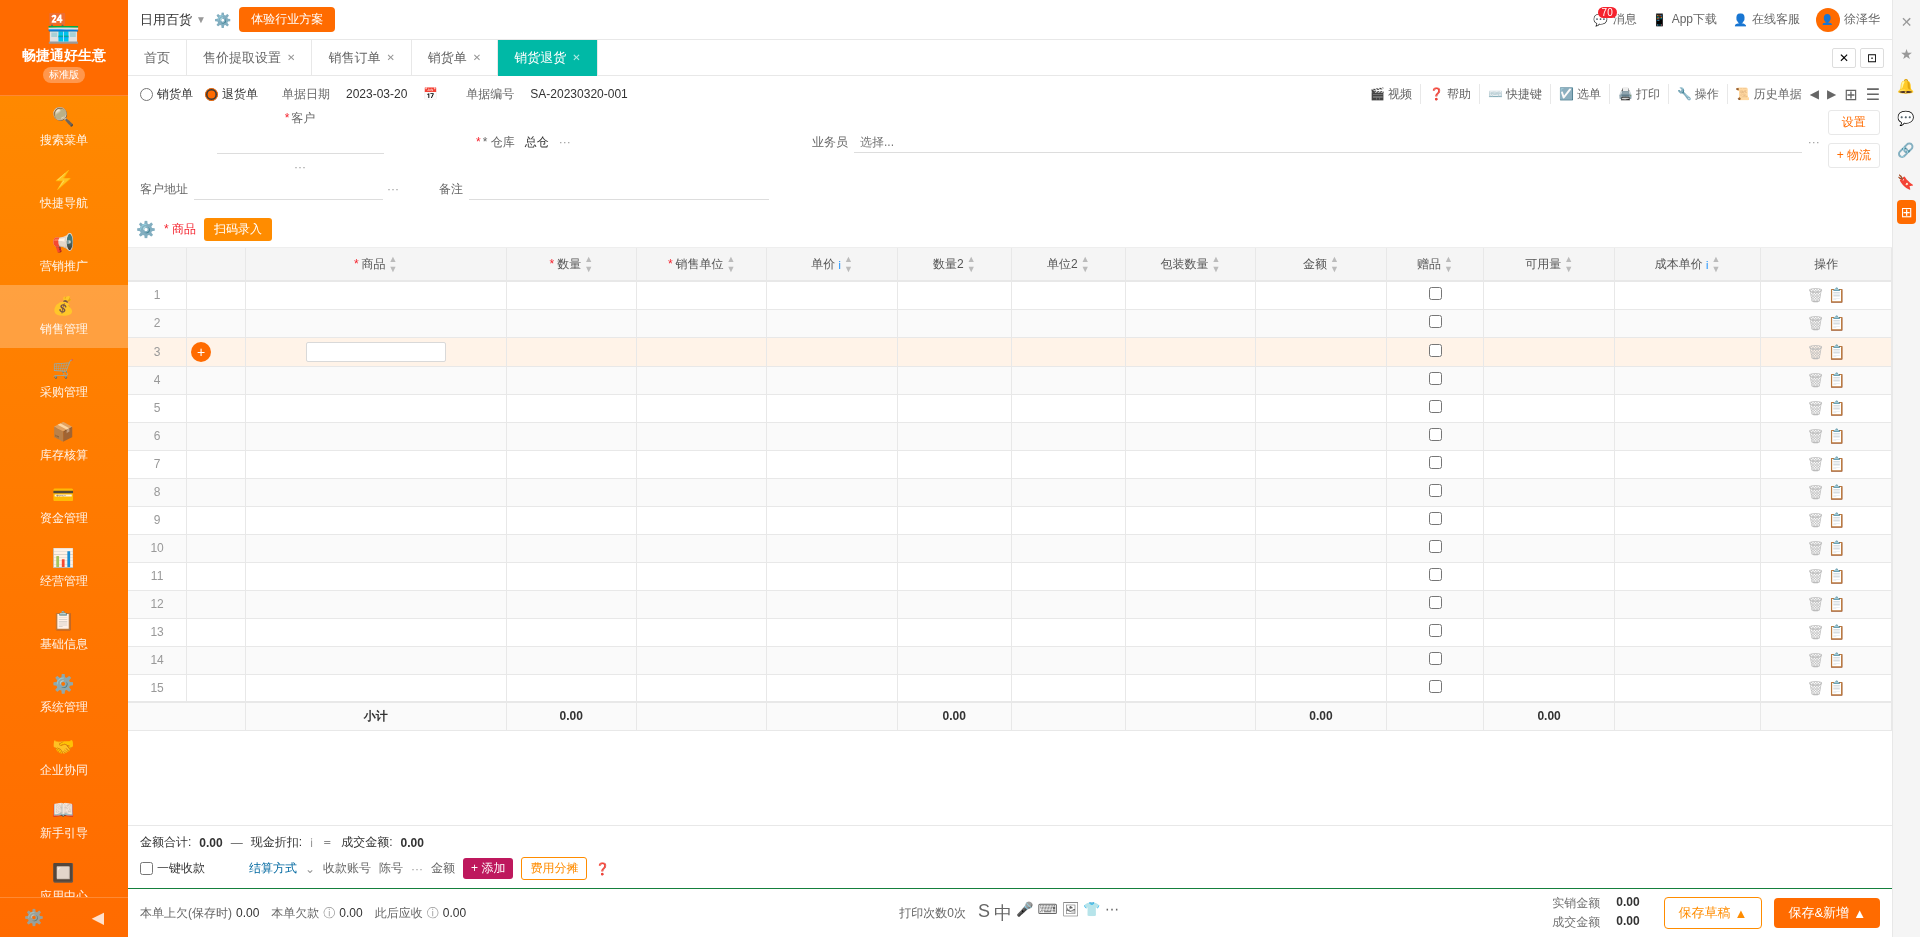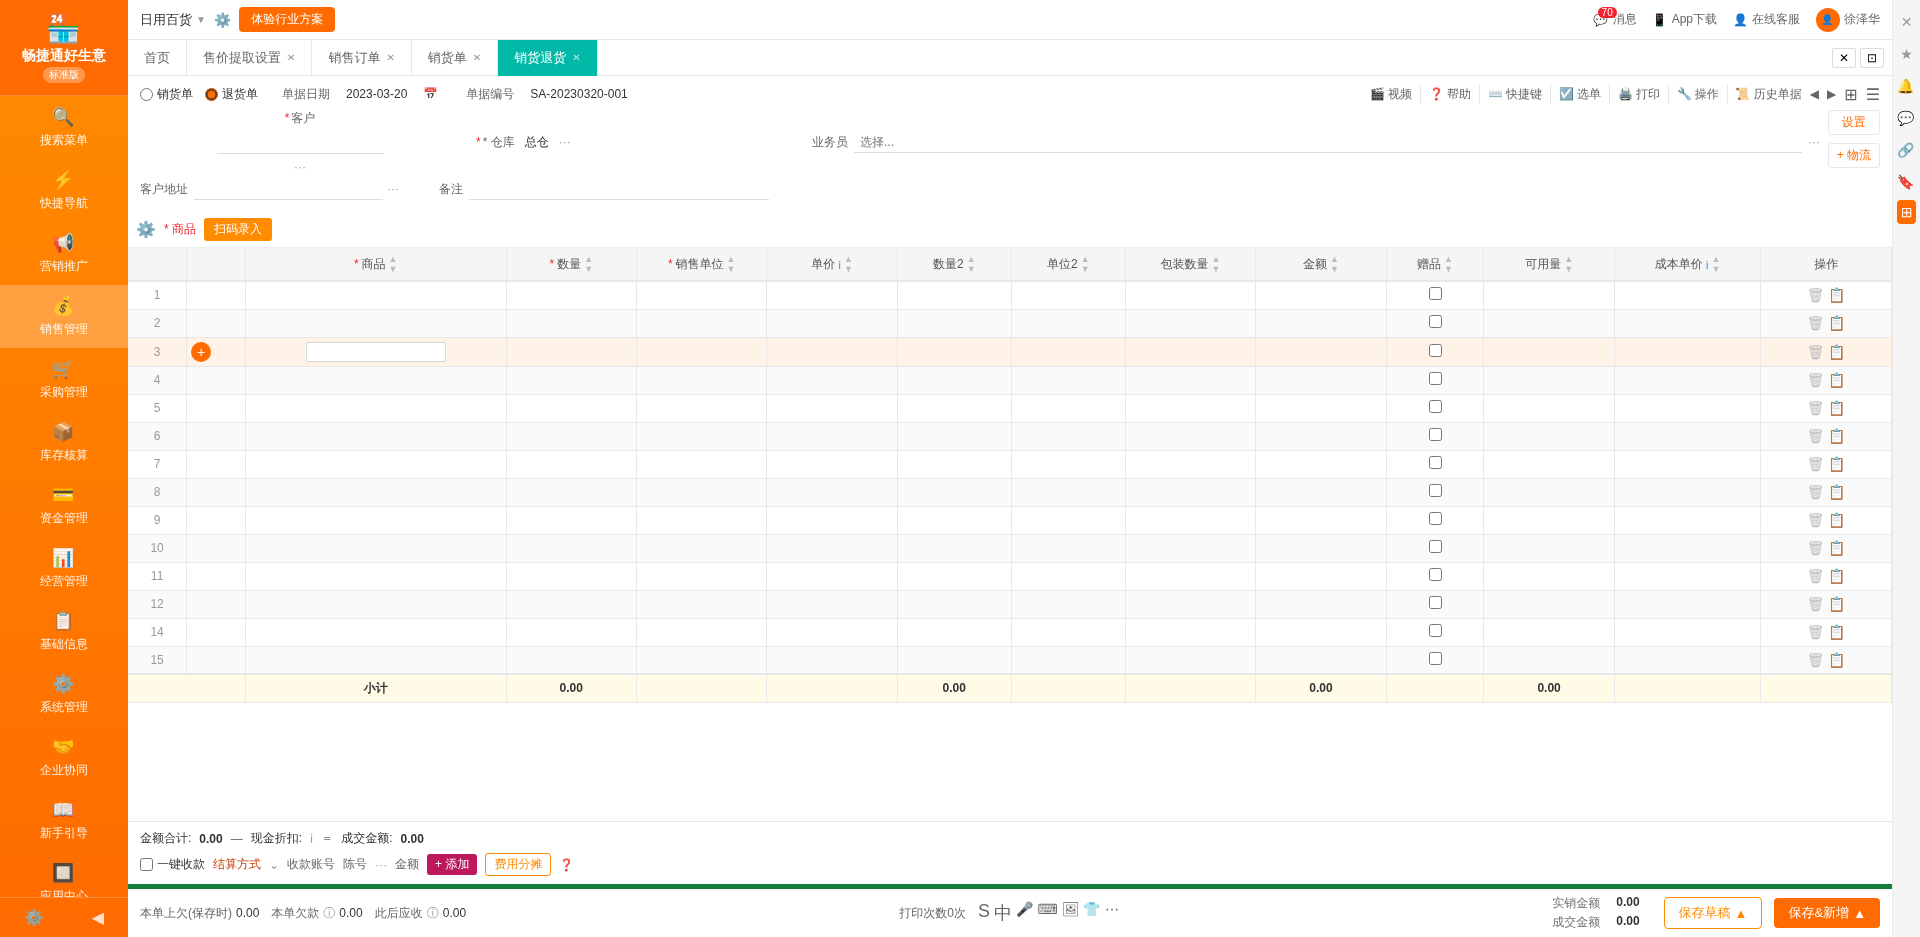--- a/index.html
+++ b/index.html
@@ -103,21 +103,21 @@
     
     .footer-calc { background: #fff; padding: 8px 12px; border-top: 1px solid #e8e8e8; flex-shrink: 0; }
     .footer-row1 { display: flex; align-items: center; gap: 8px; font-size: 12px; margin-bottom: 6px; }
     .footer-row2 { display: flex; align-items: center; gap: 8px; font-size: 12px; }
     .footer-row2 .f2-item { display: flex; align-items: center; gap: 4px; }
     .footer-row2 input[type="checkbox"] { accent-color: #ff6b00; }
     .add-btn { background: #be185d; color: white; border: none; border-radius: 3px; padding: 2px 8px; font-size: 12px; cursor: pointer; }
     .fenpei-btn { background: #fff; border: 1px solid #ff8c00; color: #ff8c00; border-radius: 3px; padding: 2px 8px; font-size: 12px; cursor: pointer; }
 
     
-    .bottom-bar { background: #fff; border-top: 5px solid #15803d; padding: 6px 12px; display: flex; align-items: center; justify-content: space-between; flex-shrink: 0; }
+    .bottom-bar { background: #fff; border-top: 1px solid #15803d; padding: 6px 12px; display: flex; align-items: center; justify-content: space-between; flex-shrink: 0; }
     .bottom-left { display: flex; align-items: center; gap: 12px; font-size: 12px; color: #666; }
     .bottom-left .bl-item { display: flex; align-items: center; gap: 4px; }
     .bottom-left .bl-value { color: #333; }
     .bottom-center { display: flex; align-items: center; gap: 4px; font-size: 12px; color: #666; }
     .bottom-right { display: flex; align-items: center; gap: 12px; }
     .summary-panel { display: flex; flex-direction: column; gap: 2px; font-size: 12px; margin-right: 12px; }
     .summary-row { display: flex; justify-content: space-between; gap: 16px; }
     .summary-label { color: #737373; text-align: right; }
     .summary-value { color: #333; font-weight: bold; }
     .save-draft-btn { background: #fff; border: 1px solid #ff8c00; color: #ff8c00; border-radius: 4px; padding: 6px 14px; font-size: 13px; cursor: pointer; display: flex; align-items: center; gap: 4px; }
@@ -765,20 +765,41 @@
       <td></td>
       <td></td>
       <td>
         <div class="action-cell">
           <span class="action-icon">🗑</span>
           <span class="action-icon">📋</span>
         </div>
       </td>
     </tr>
               <tr>
+      <td class="row-num">13</td>
+      <td></td>
+      <td></td>
+      <td></td>
+      <td></td>
+      <td></td>
+      <td></td>
+      <td></td>
+      <td></td>
+      <td></td>
+      <td class="checkbox-cell"><input type="checkbox" style=""></td>
+      <td></td>
+      <td></td>
+      <td>
+        <div class="action-cell">
+          <span class="action-icon">🗑</span>
+          <span class="action-icon">📋</span>
+        </div>
+      </td>
+    </tr>
+              <tr>
       <td class="row-num">14</td>
       <td></td>
       <td></td>
       <td></td>
       <td></td>
       <td></td>
       <td></td>
       <td></td>
       <td></td>
       <td></td>
@@ -841,21 +862,21 @@
           <span style="color:#999; cursor:pointer;">ℹ</span>
           <span style="color:#666;">＝</span>
           <span>成交金额:</span>
           <span style="font-weight:bold;">0.00</span>
         </div>
         <div class="footer-row2">
           <div class="f2-item">
             <input type="checkbox" style="">
             <span>一键收款</span>
           </div>
-          <span style="color:#c2410c;">结算方式</span>
+          <span style="color:#0369a1;margin-left:36px;">结算方式</span>
           <span style="color:#999; cursor:pointer;">⌄</span>
           <span style="color:#666;">收款账号</span>
           <span style="color:#666;">陈号</span>
           <span style="color:#999; cursor:pointer;">···</span>
           <span style="color:#666;">金额</span>
           <button class="add-btn">+ 添加</button>
           <button class="fenpei-btn">费用分摊</button>
           <span style="color:#999; cursor:pointer;">❓</span>
         </div>
       </div>

